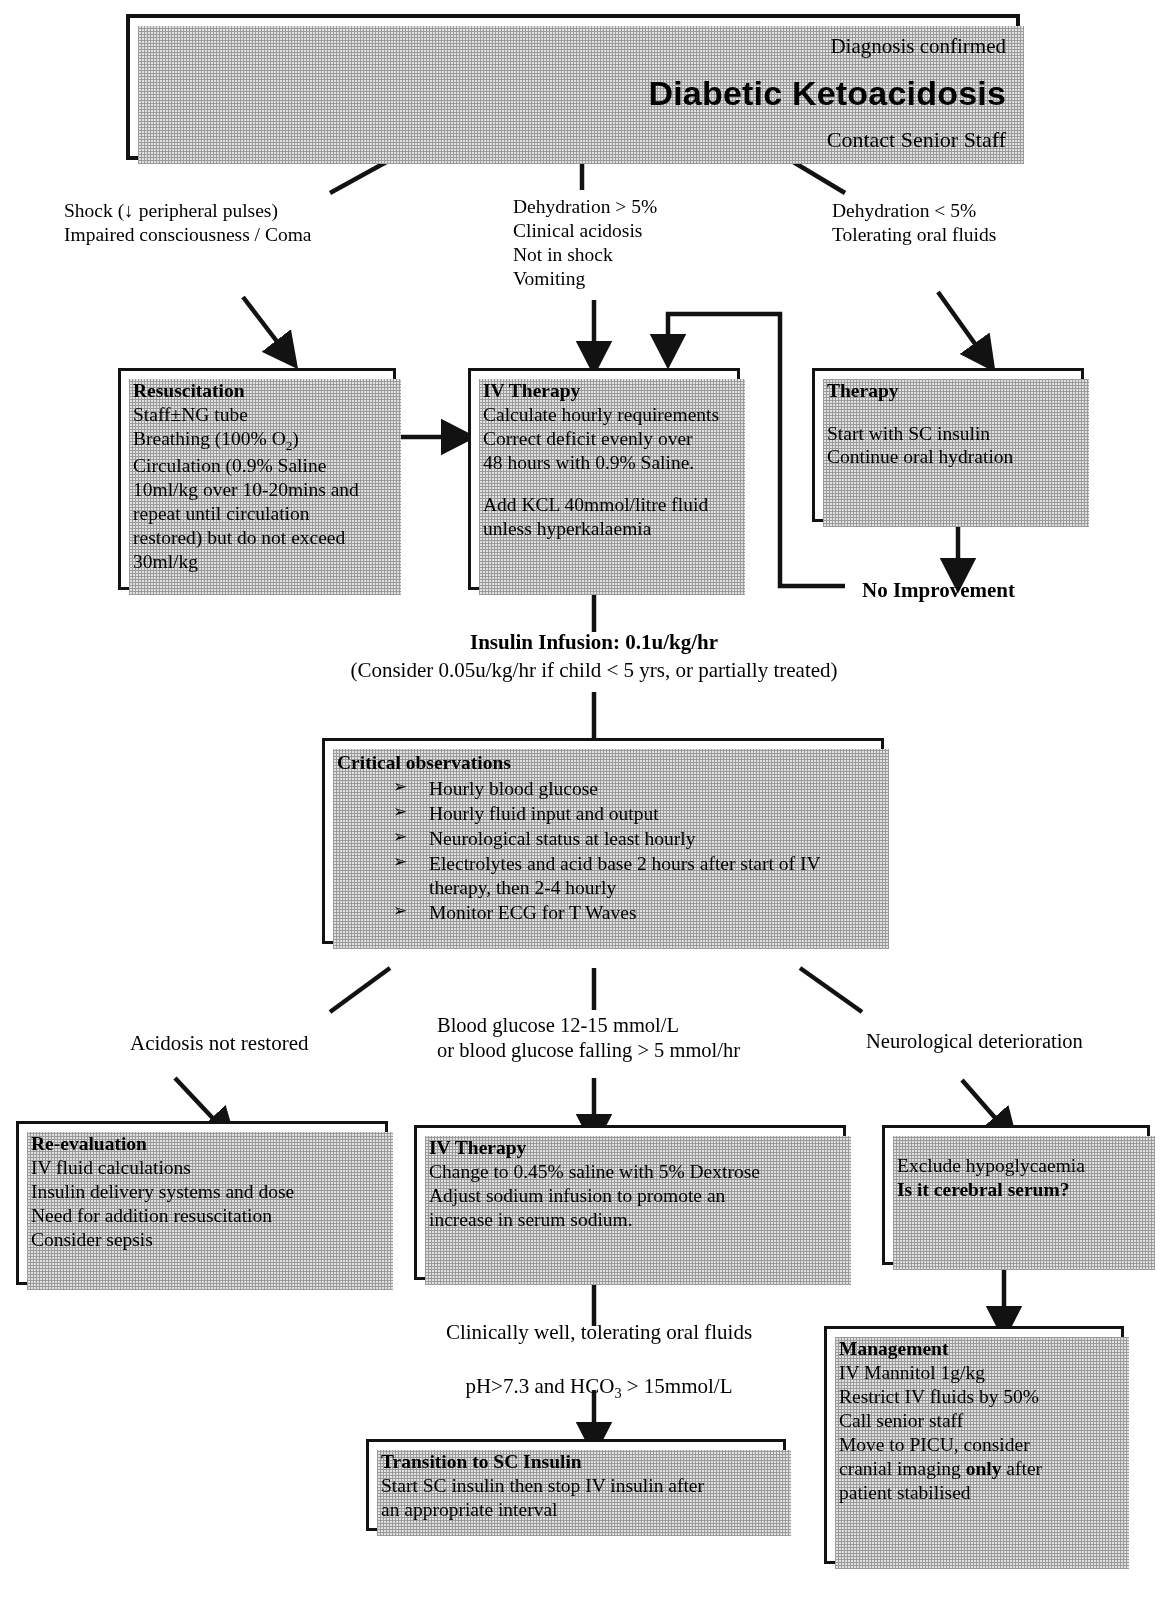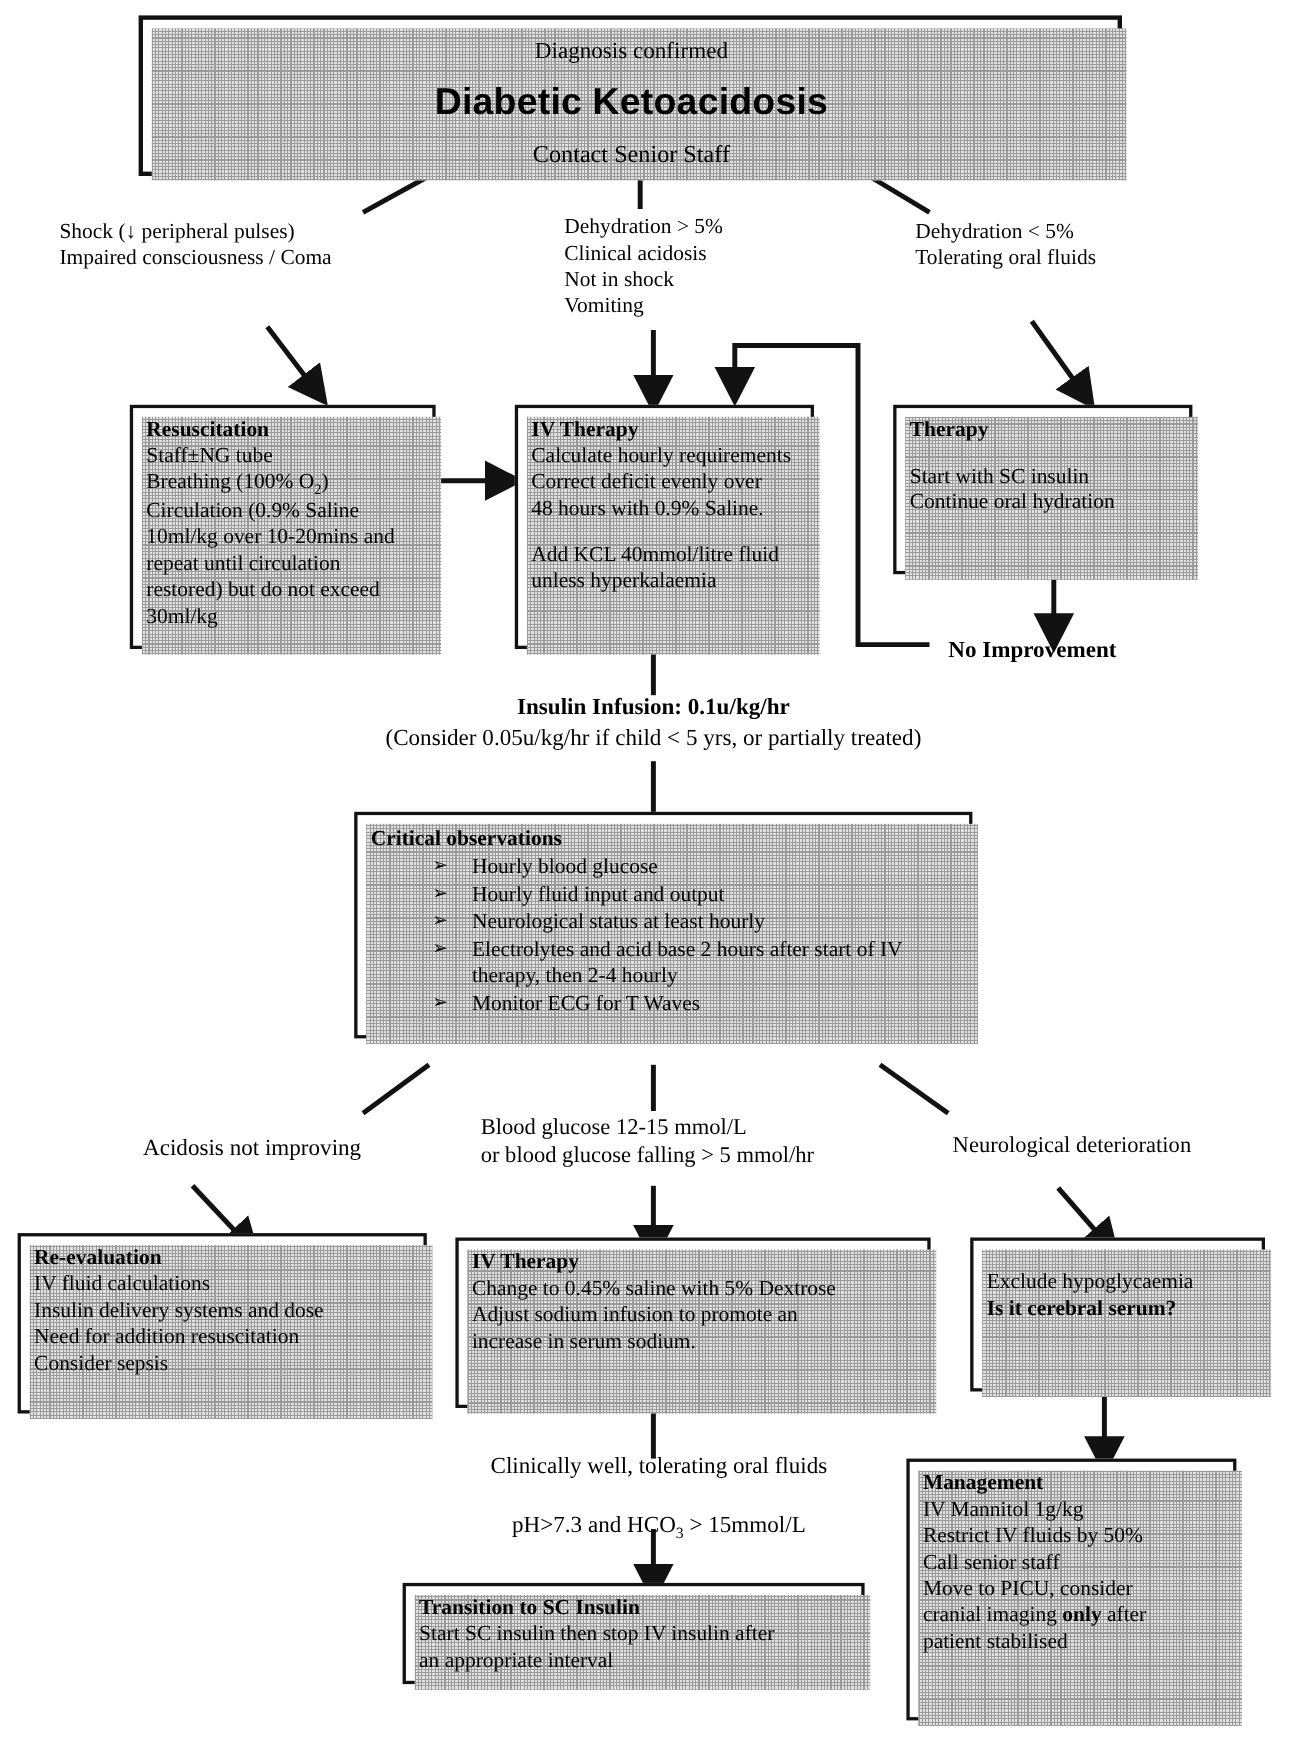--- a/index.html
+++ b/index.html
@@ -40,21 +40,21 @@
       repeating-linear-gradient(0deg, #9a9a9a 0px, #9a9a9a 1px, transparent 1px, transparent 3px),
       repeating-linear-gradient(90deg, #9a9a9a 0px, #9a9a9a 1px, transparent 1px, transparent 3px);
     background-color: #e2e2e2;
     z-index: -1;
   }
   .box-inner {
     padding: 8px 10px 6px 12px;
     line-height: 1.23;
     font-size: 19.5px;
   }
-  .box-inner.center { text-align: center; }
+  .box-inner.center { text-align: right; }
   .ttl { font-weight: bold; }
   .blank { height: 0.95em; }
 
   
   .title-sub   { font-size: 21px; }
   .title-main  {
     font-family: "Liberation Sans", "DejaVu Sans", sans-serif;
     font-weight: bold;
     font-size: 34px;
     letter-spacing: 0.2px;
@@ -154,21 +154,21 @@
   </svg>
 
   <div class="box thick shadow" style="left:126px; top:14px; width:894px; height:146px;">
     <div class="box-inner center" style="padding-top:16px;">
       <div class="title-sub">Diagnosis confirmed</div>
       <div class="title-main">Diabetic Ketoacidosis</div>
       <div class="title-foot">Contact Senior Staff</div>
     </div>
   </div>
 
-  <div class="label" style="left:54px; top:199px; width:420px;">Shock (↓ peripheral pulses)
+  <div class="label" style="left:64px; top:199px; width:420px;">Shock (↓ peripheral pulses)
 Impaired consciousness / Coma</div>
 
   <div class="label" style="left:513px; top:195px; width:300px;">Dehydration &gt; 5%
 Clinical acidosis
 Not in shock
 Vomiting</div>
 
   <div class="label" style="left:832px; top:199px; width:300px;">Dehydration &lt; 5%
 Tolerating oral fluids</div>
 
@@ -232,21 +232,21 @@
           <span>Electrolytes and acid base 2 hours after start of IV therapy, then 2-4 hourly</span>
         </li>
         <li>
           <span class="bullet">➢</span>
           <span>Monitor ECG for T Waves</span>
         </li>
       </ul>
     </div>
   </div>
 
-  <div class="label" style="left:130px; top:1031px; width:330px; font-size:21px;">Acidosis not improving</div>
+  <div class="label" style="left:130px; top:1031px; width:330px; font-size:21px;">Acidosis not restored</div>
 
   <div class="label" style="left:437px; top:1013px; width:360px; font-size:20.5px;">Blood glucose 12-15 mmol/L
 or blood glucose falling &gt; 5 mmol/hr</div>
 
   <div class="label" style="left:866px; top:1029px; width:300px; font-size:20.5px;">Neurological deterioration</div>
 
   <div class="box shadow" style="left:16px; top:1121px; width:372px; height:164px;">
     <div class="box-inner">
       <div class="ttl">Re-evaluation</div>
       <div>IV fluid calculations</div>

